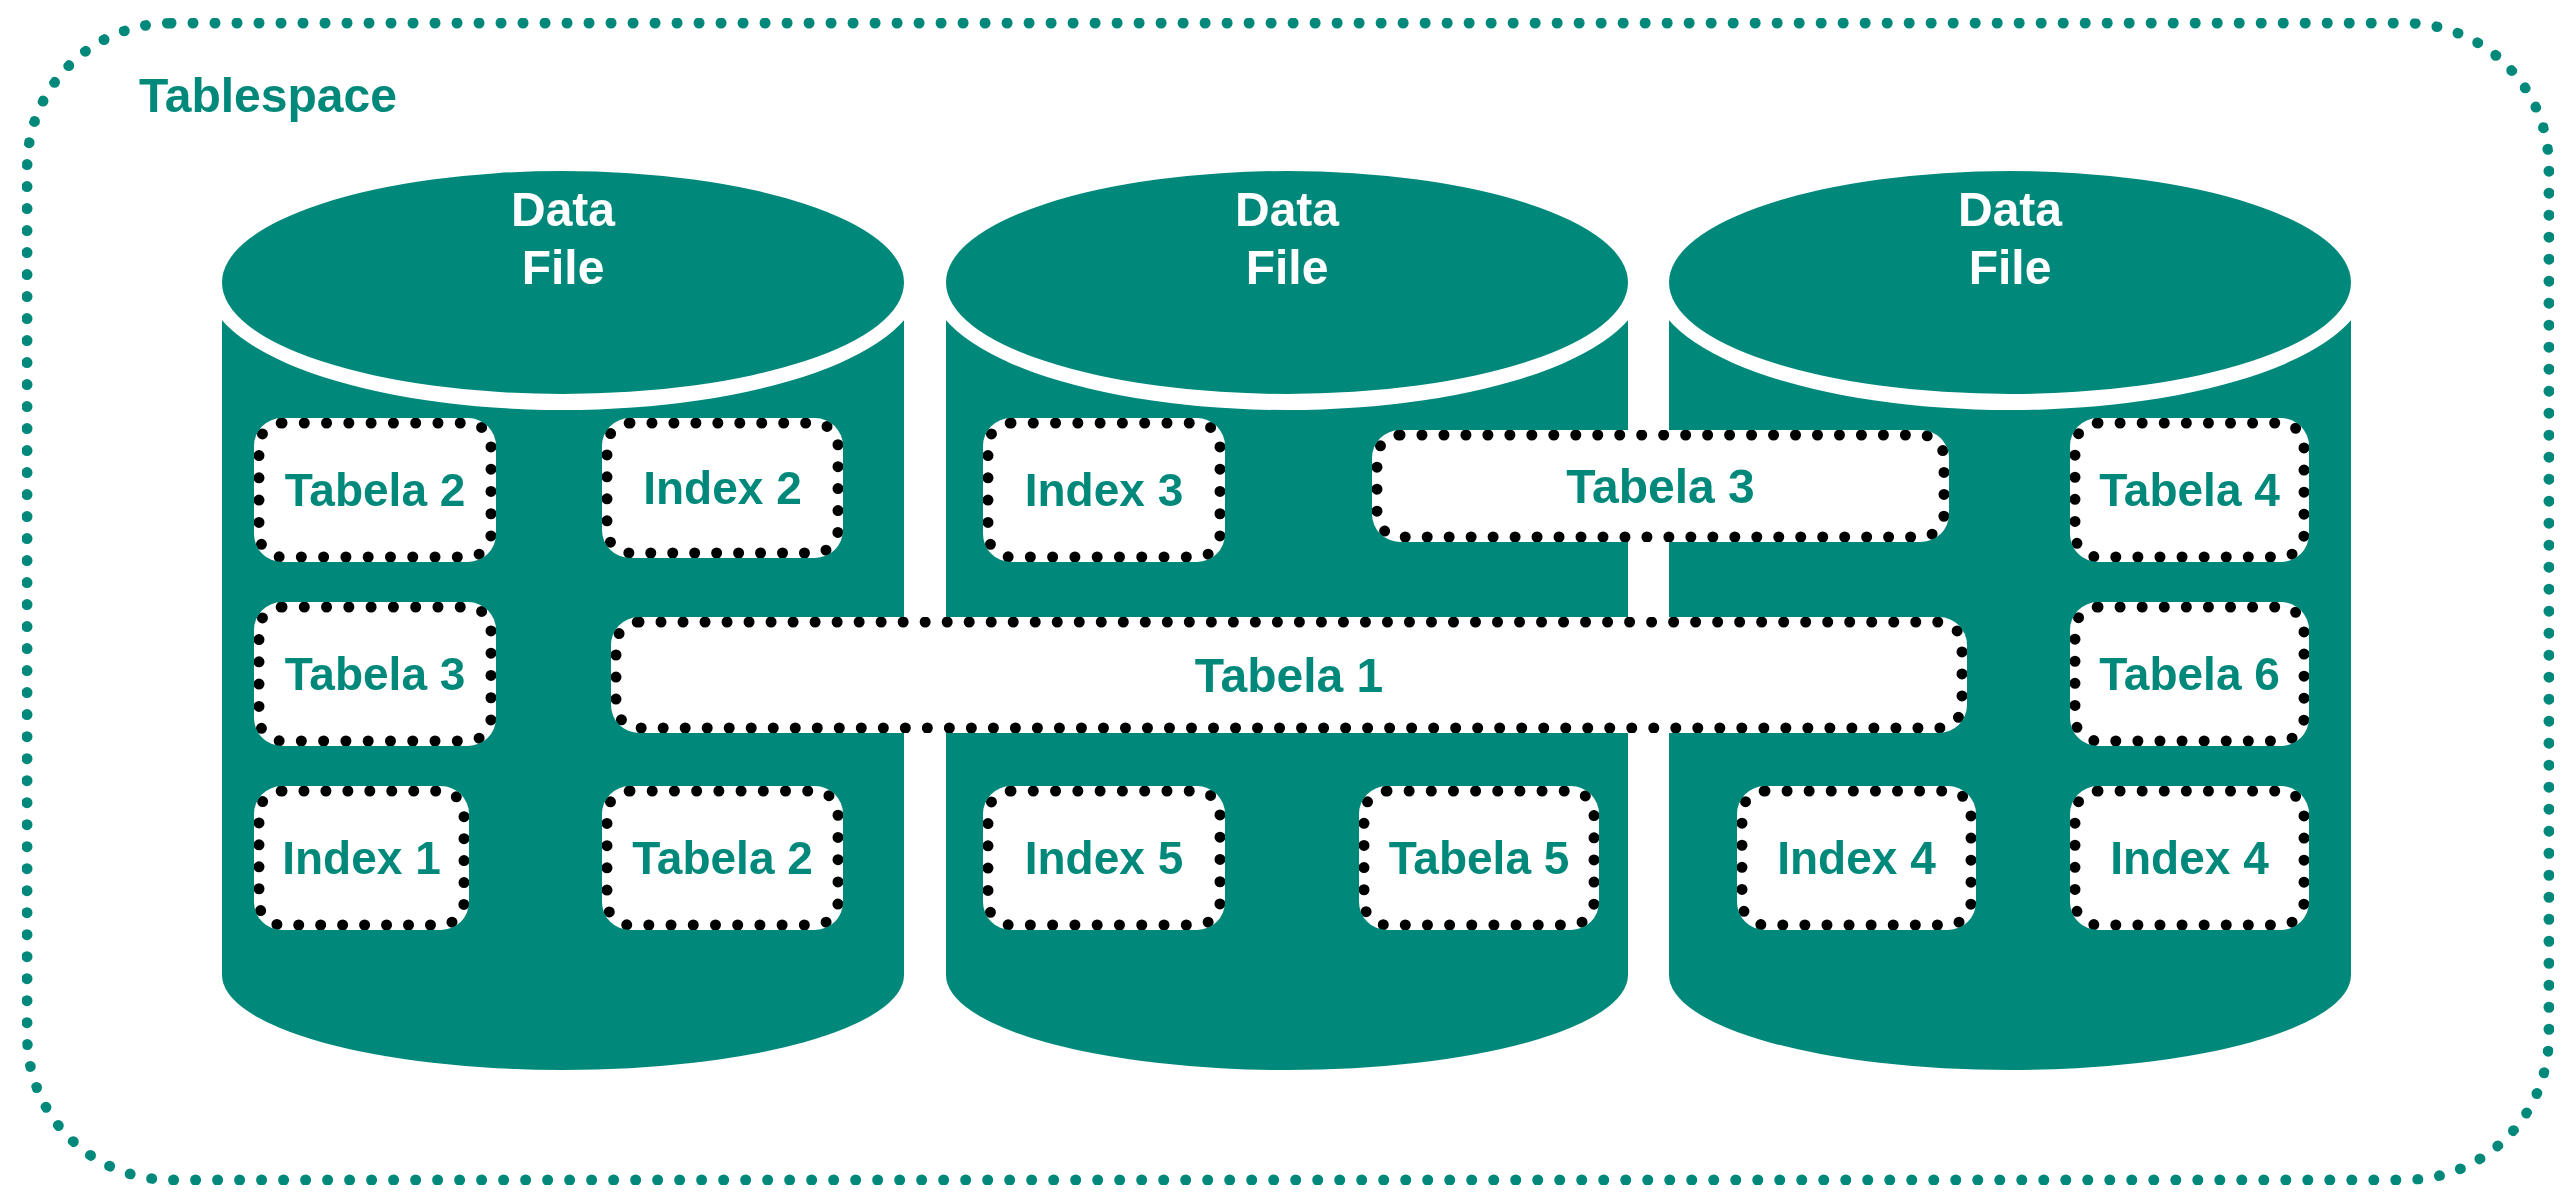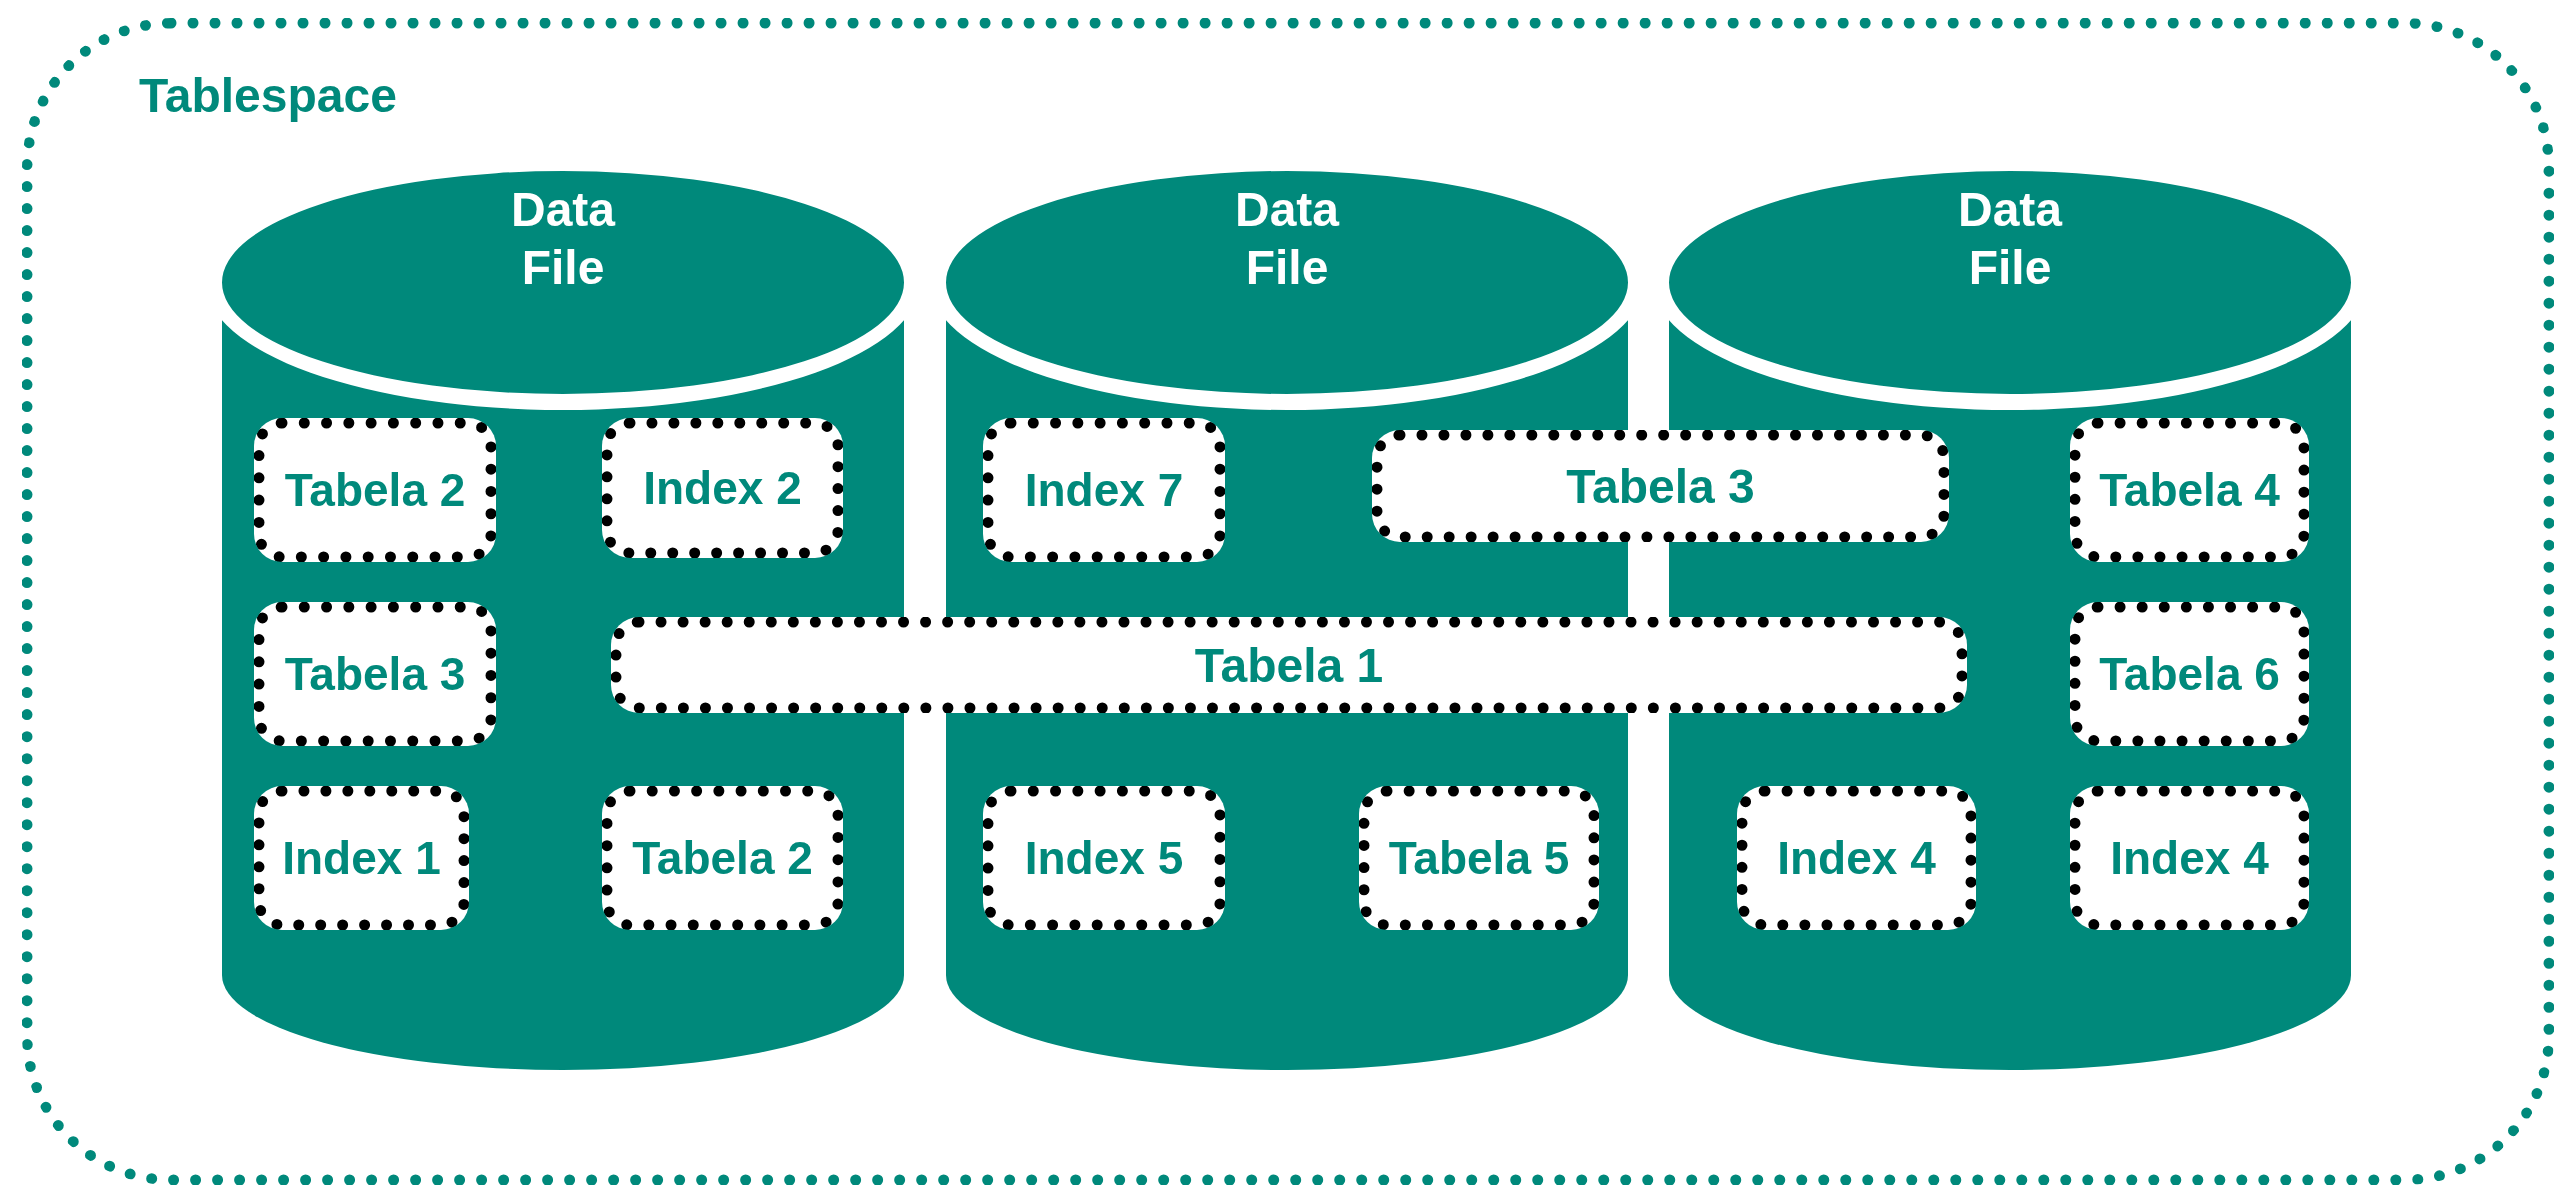--- a/index.html
+++ b/index.html
@@ -142,26 +142,26 @@
   <div class="extent" style="left:254px;  top:602px; width:242px; height:144px">
     <span>Tabela 3</span>
   </div>
   <div class="extent" style="left:254px;  top:786px; width:215px; height:144px">
     <span>Index 1</span>
   </div>
   <div class="extent" style="left:602px;  top:786px; width:241px; height:144px">
     <span>Tabela 2</span>
   </div>
 
-  <div class="extent extent--bar" style="left:611px; top:617px; width:1356px; height:96px">
+  <div class="extent extent--bar" style="left:611px; top:617px; width:1356px; height:116px">
     <span>Tabela 1</span>
   </div>
 
   <div class="extent" style="left:983px;  top:418px; width:242px; height:144px">
-    <span>Index 7</span>
+    <span>Index 3</span>
   </div>
   <div class="extent extent--bar" style="left:1372px; top:430px; width:577px; height:112px">
     <span>Tabela 3</span>
   </div>
   <div class="extent" style="left:983px;  top:786px; width:242px; height:144px">
     <span>Index 5</span>
   </div>
   <div class="extent" style="left:1359px; top:786px; width:240px; height:144px">
     <span>Tabela 5</span>
   </div>

